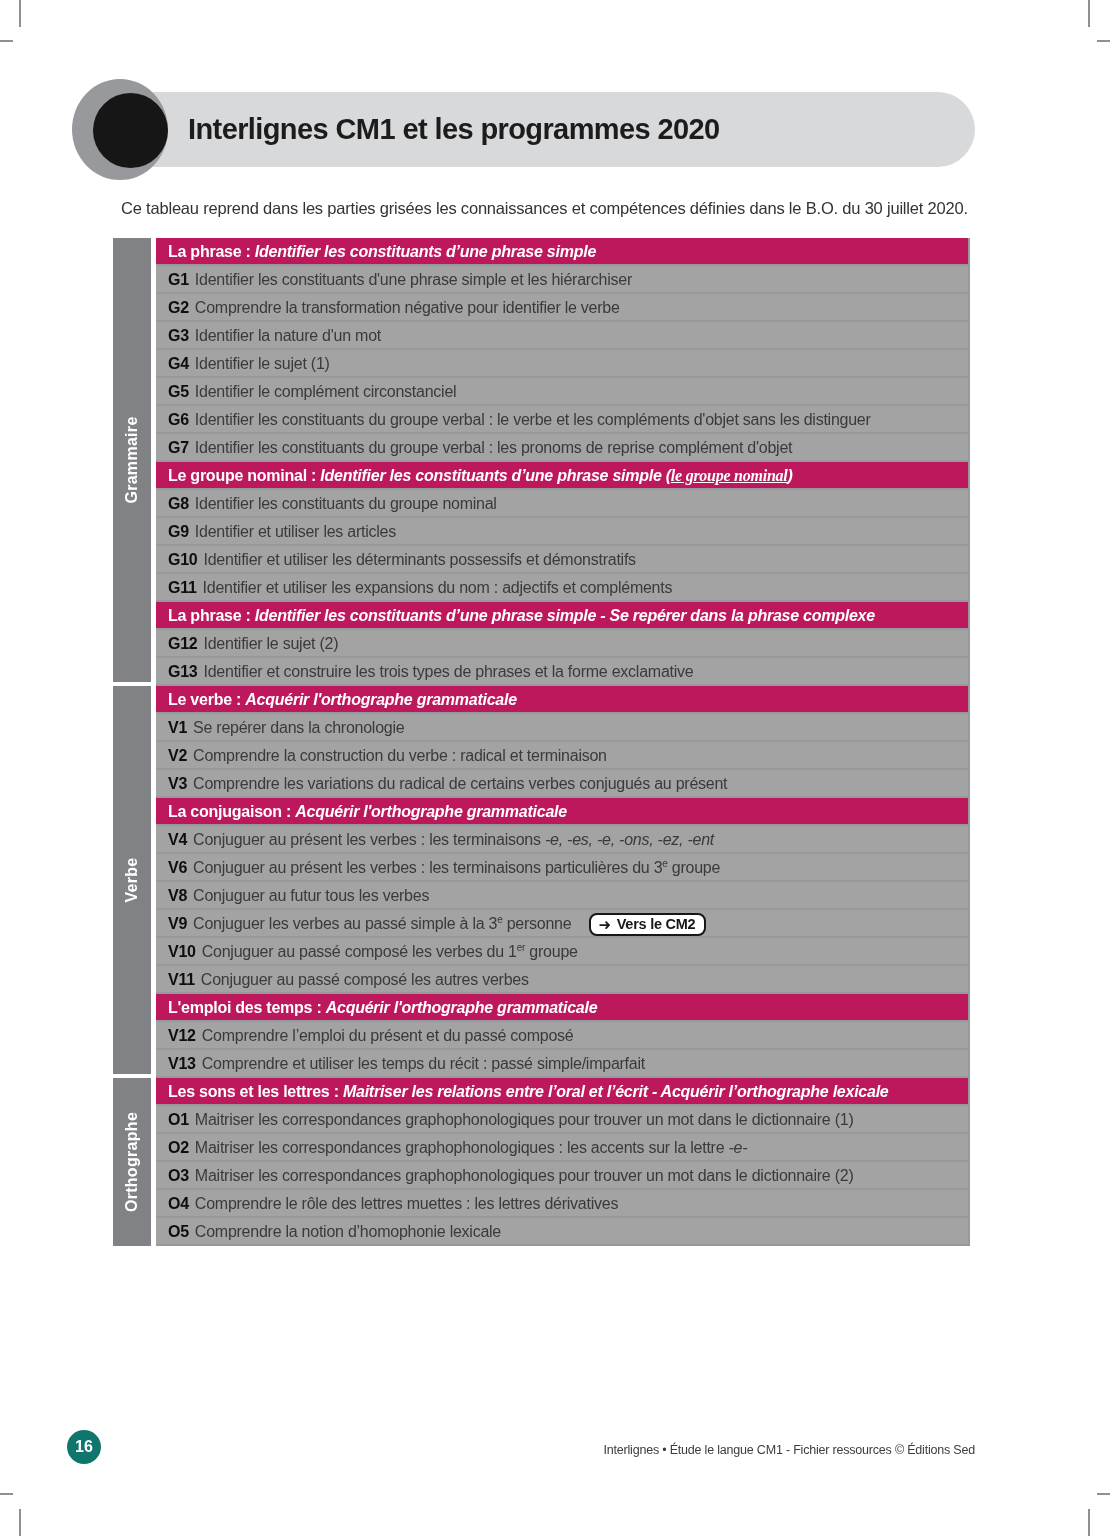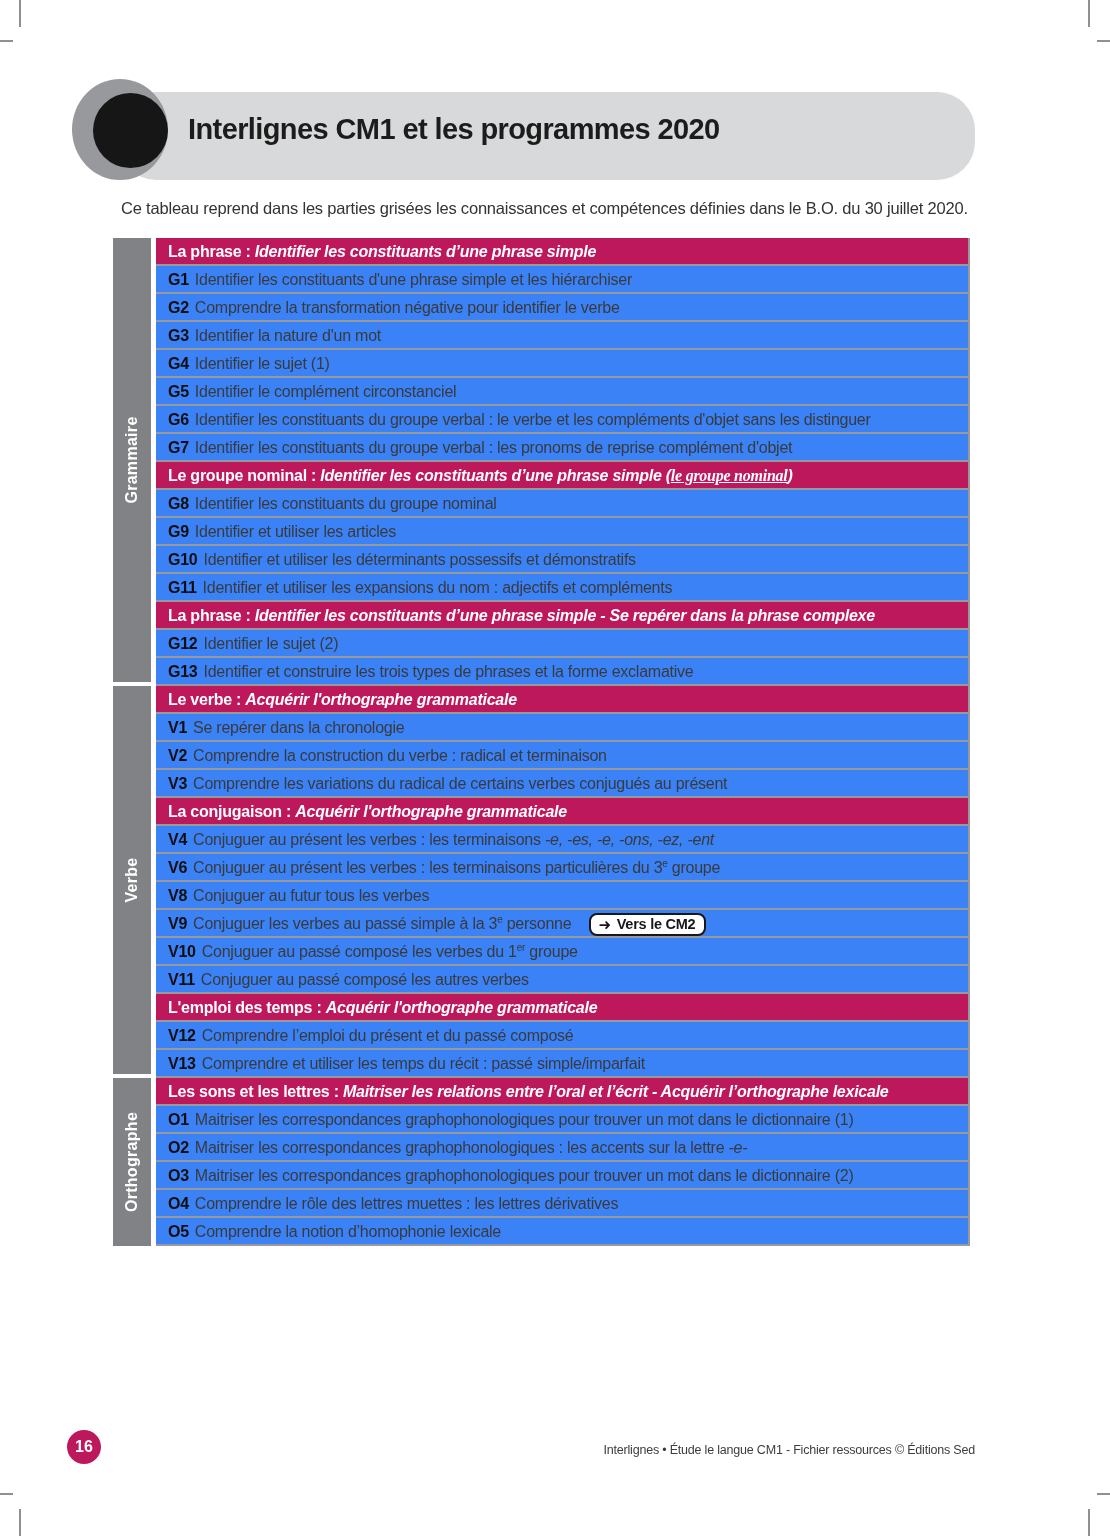--- a/index.html
+++ b/index.html
@@ -10,21 +10,21 @@
   
   .crop { position:absolute; background:#8e9093; }
   .crop.v { width:2px; height:27px; }
   .crop.h { width:13px; height:2px; }
   .cm-tl-v { left:19px; top:0; }       .cm-tr-v { left:1088px; top:0; }
   .cm-tl-h { left:0; top:40px; }       .cm-tr-h { right:0; top:40px; }
   .cm-bl-h { left:0; top:1493px; }     .cm-br-h { right:0; top:1493px; }
   .cm-bl-v { left:19px; bottom:0; }    .cm-br-v { left:1088px; bottom:0; }
 
   
-  .banner { position:absolute; left:118px; top:92px; width:857px; height:88px;
+  .banner { position:absolute; left:118px; top:92px; width:857px; height:75px;
             background:#d8d9da; border-radius:38px; }
   .banner h1 { padding-left:70px; line-height:74px; font-size:29px; font-weight:bold;
                color:#1c1c1c; letter-spacing:-0.6px; white-space:nowrap; }
   .logo-outer { position:absolute; left:72px; top:79px; width:96px; height:101px;
                 background:#97999d; border-radius:50%; }
   .logo-inner { position:absolute; left:93px; top:93px; width:75px; height:75px;
                 background:#161616; border-radius:50%; }
 
   .intro { position:absolute; left:121px; top:199px; width:862px;
            font-size:16.5px; color:#333335; letter-spacing:-0.2px; }
@@ -33,35 +33,35 @@
   .tbl { position:absolute; left:113px; top:238px; width:857px; }
   .section { display:flex; align-items:stretch; }
   .cat { width:38px; background:#808285; margin-right:5px;
          display:flex; align-items:center; justify-content:center; }
   .section:not(:last-child) .cat { border-bottom:4px solid #ffffff; }
   .cat-txt { transform:rotate(-90deg); white-space:nowrap; color:#ffffff;
              font-weight:bold; font-size:16px; letter-spacing:0.3px; }
   .rows { flex:1; min-width:0; }
   .row { height:28px; line-height:28px; padding-left:12px; white-space:nowrap; overflow:hidden;
          border-bottom:2px solid #97999c; border-right:2px solid #97999c;
-         background:#3b82f6; font-size:16px; color:#3a3a3c; letter-spacing:-0.25px; }
+         background:#a3a3a3; font-size:16px; color:#3a3a3c; letter-spacing:-0.25px; }
   .row.header { background:#be185d; color:#ffffff; font-weight:bold; }
   .code { font-weight:bold; color:#0e0e0e; margin-right:6px; }
   .it { font-style:italic; }
   .ul { text-decoration:underline;font-family:Liberation Serif, serif; }
   .row sup { font-size:10px; line-height:0; vertical-align:super; }
   .badge { display:inline-flex; align-items:center; gap:6px; vertical-align:middle;
            margin-left:18px; height:23px; padding:0 9px 0 7px; background:#fff;
            border:2.5px solid #17171a; border-radius:8px;
            font-weight:bold; font-size:14.5px; color:#17171a; line-height:19px; }
   .badge .arrow { font-size:15px; font-weight:bold; }
 
   
   .page-circle { position:absolute; left:67px; top:1430px; width:34px; height:34px;
-                 border-radius:50%; background:#be185d; color:#ffffff; font-weight:bold;
+                 border-radius:50%; background:#0f766e; color:#ffffff; font-weight:bold;
                  font-size:16px; display:flex; align-items:center; justify-content:center; }
   .credit { position:absolute; right:135px; top:1443px; font-size:12.5px; color:#3c3c3e;
             letter-spacing:-0.2px; }
   .credit b { font-weight:normal; }
 </style>
 </head>
 <body>
 
 <div class="sheet">
 

